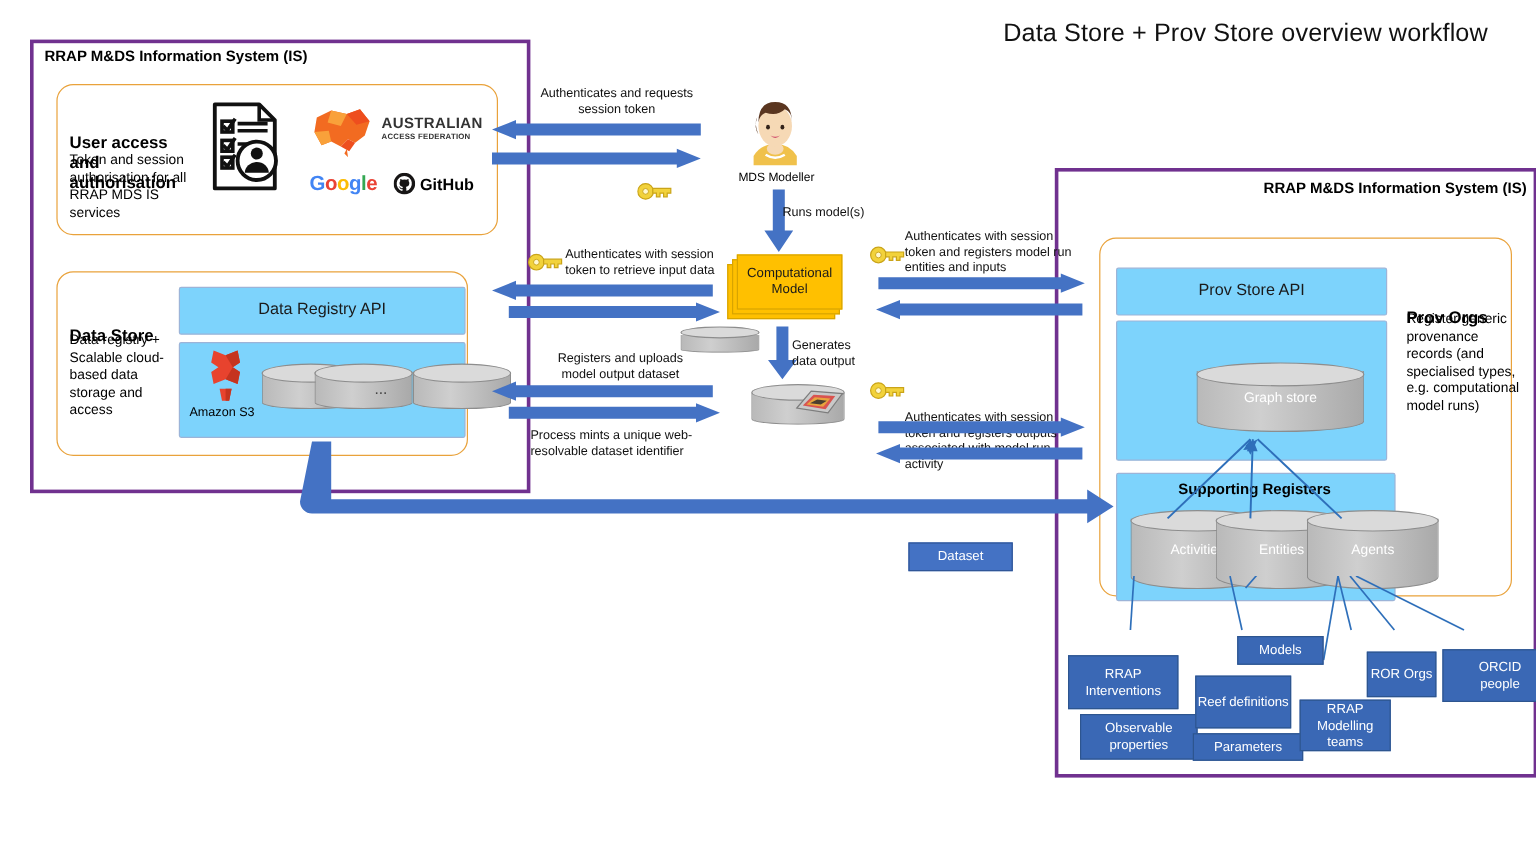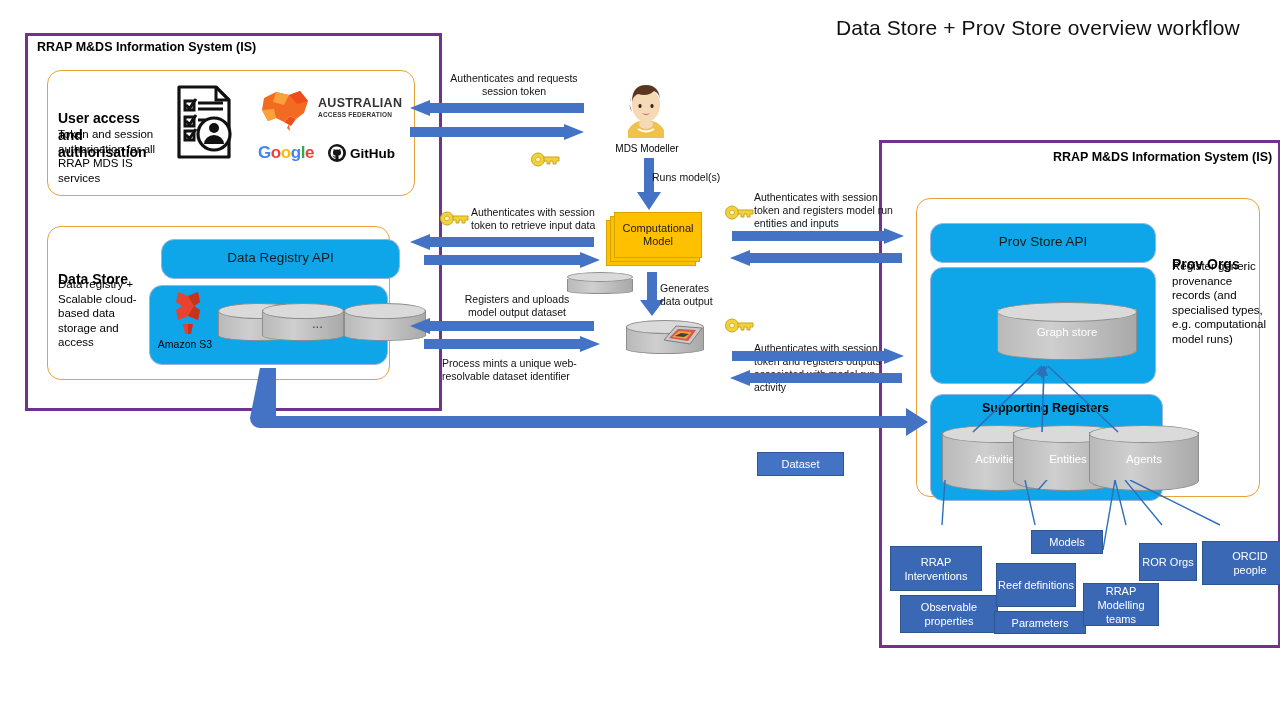--- a/index.html
+++ b/index.html
@@ -25,22 +25,22 @@
   #left-frame-title{left:37px;top:40px;}
   #right-frame-title{left:1053px;top:150px;}
 
   
   .orange-panel{border:1.6px solid #e9a23b;border-radius:14px;background:#fff;}
   #user-access-panel{left:47px;top:70px;width:366px;height:124px;}
   #data-store-panel{left:47px;top:226px;width:341px;height:152px;}
   #prov-store-panel{left:916px;top:198px;width:342px;height:297px;}
 
   
-  .blue-panel{background:#0ea5e9;border:1.3px solid #9cb4d8;border-radius:13px;}
-  #data-registry-api{left:149px;top:239px;width:237px;height:38px;margin-left:12px;}
+  .blue-panel{background:#7dd3fc;border:1.3px solid #9cb4d8;border-radius:2px;}
+  #data-registry-api{left:149px;top:239px;width:237px;height:38px;}
   #s3-panel{left:149px;top:285px;width:237px;height:78px;}
   #prov-store-api{left:930px;top:223px;width:224px;height:38px;}
   #graph-store-panel{left:930px;top:267px;width:224px;height:115px;}
   #supporting-registers-panel{left:930px;top:394px;width:231px;height:105px;}
 
   .panel-centre-label{
     position:absolute;left:0;right:0;text-align:center;font-size:13.5px;color:#1a1a1a;
   }
 
   

